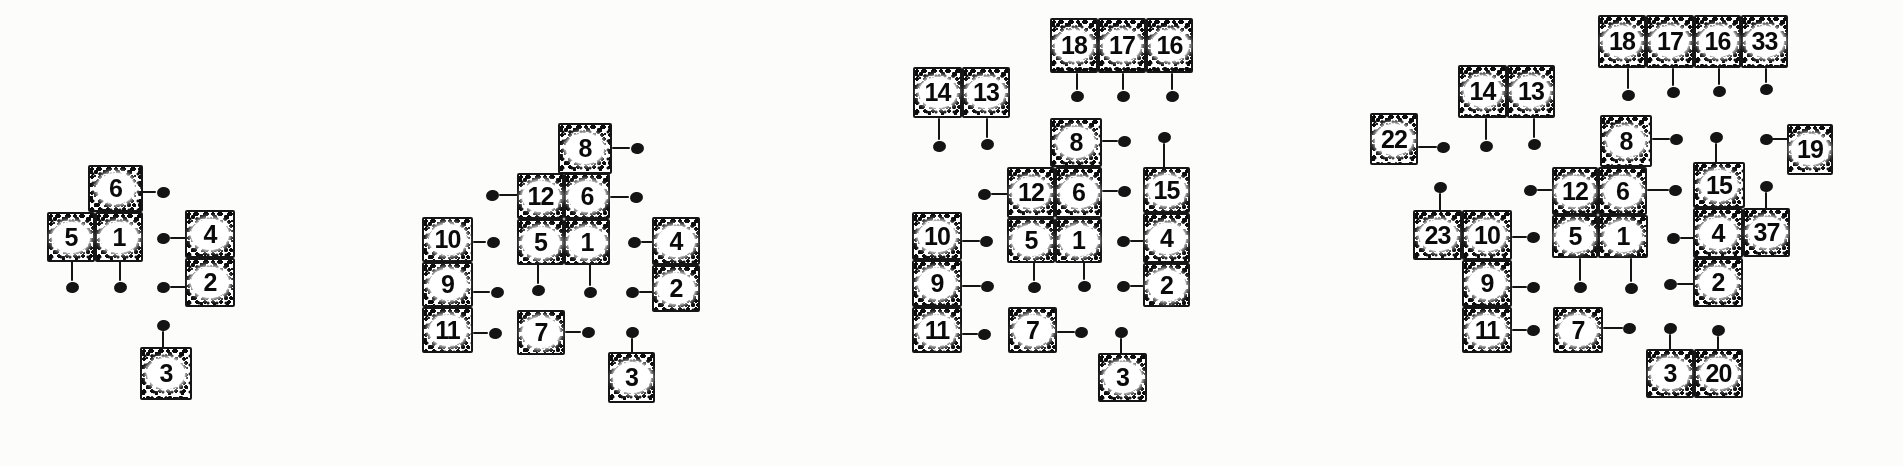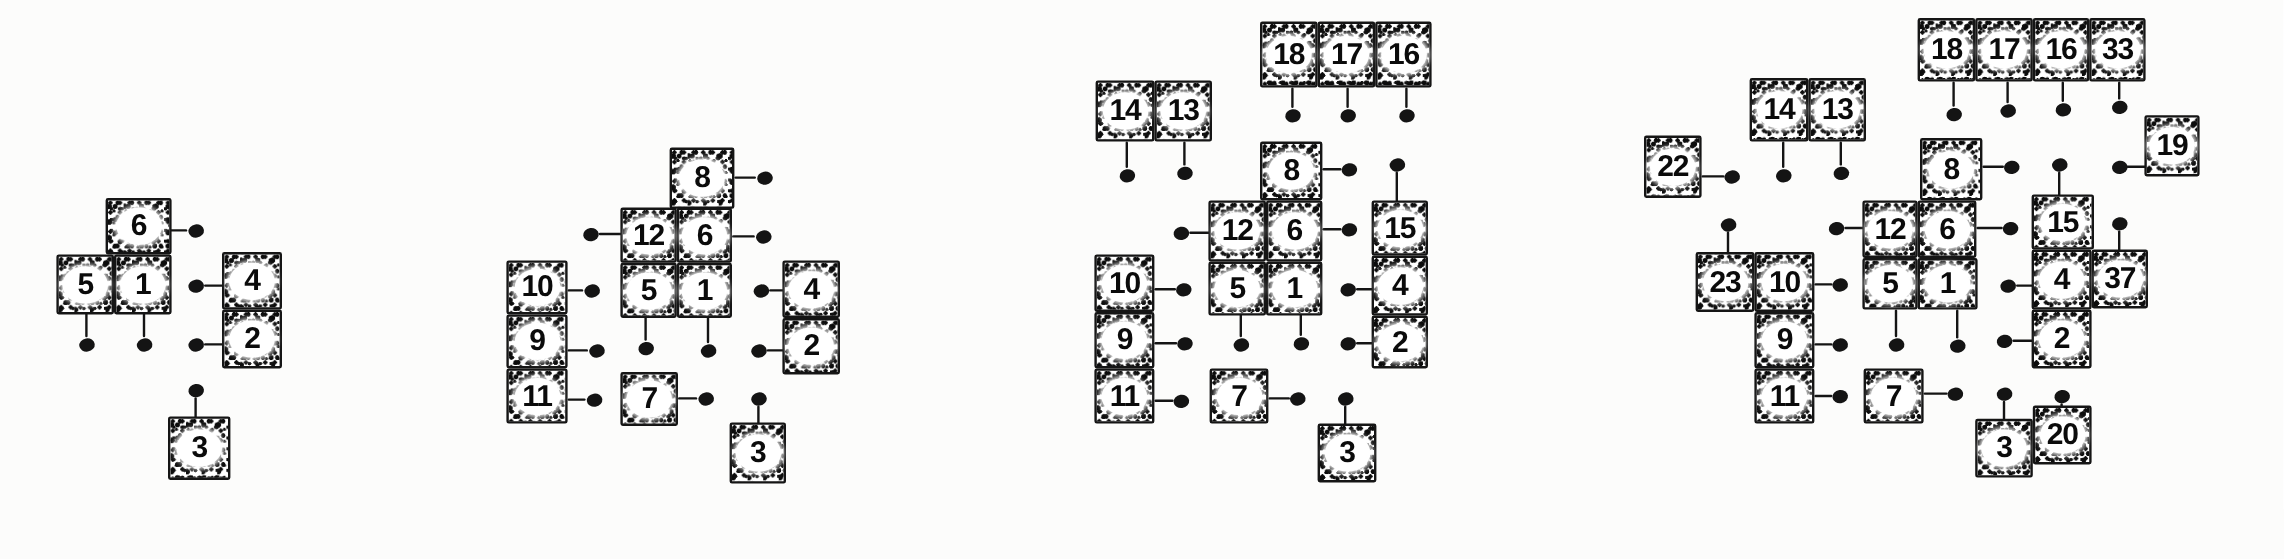--- a/index.html
+++ b/index.html
@@ -300,21 +300,21 @@
       </div>
       <div class="cell" style="left: 1507px; top: 65px; width: 48px; height: 53px;">
         <span class="badge">13</span>
       </div>
       <div class="cell" style="left: 1370px; top: 113px; width: 48px; height: 52px;">
         <span class="badge">22</span>
       </div>
       <div class="cell" style="left: 1600px; top: 115px; width: 52px; height: 52px;">
         <span class="badge">8</span>
       </div>
-      <div class="cell" style="left: 1787px; top: 96px; width: 46px; height: 51px; text-align: right;">
+      <div class="cell" style="left: 1787px; top: 124px; width: 46px; height: 51px; text-align: right;">
         <span class="badge">19</span>
       </div>
       <div class="cell" style="left: 1552px; top: 167px; width: 46px; height: 48px;">
         <span class="badge">12</span>
       </div>
       <div class="cell" style="left: 1598px; top: 167px; width: 49px; height: 48px;">
         <span class="badge">6</span>
       </div>
       <div class="cell" style="left: 1693px; top: 162px; width: 52px; height: 46px;">
         <span class="badge">15</span>
@@ -345,17 +345,17 @@
       </div>
       <div class="cell" style="left: 1462px; top: 307px; width: 50px; height: 46px;">
         <span class="badge">11</span>
       </div>
       <div class="cell" style="left: 1553px; top: 307px; width: 50px; height: 46px;">
         <span class="badge">7</span>
       </div>
       <div class="cell" style="left: 1646px; top: 349px; width: 48px; height: 49px;">
         <span class="badge">3</span>
       </div>
-      <div class="cell" style="left: 1694px; top: 338px; width: 49px; height: 49px; justify-content: center;">
+      <div class="cell" style="left: 1694px; top: 349px; width: 49px; height: 49px; justify-content: center;">
         <span class="badge">20</span>
       </div>
     </div>
   </div>
 
 </body></html>

